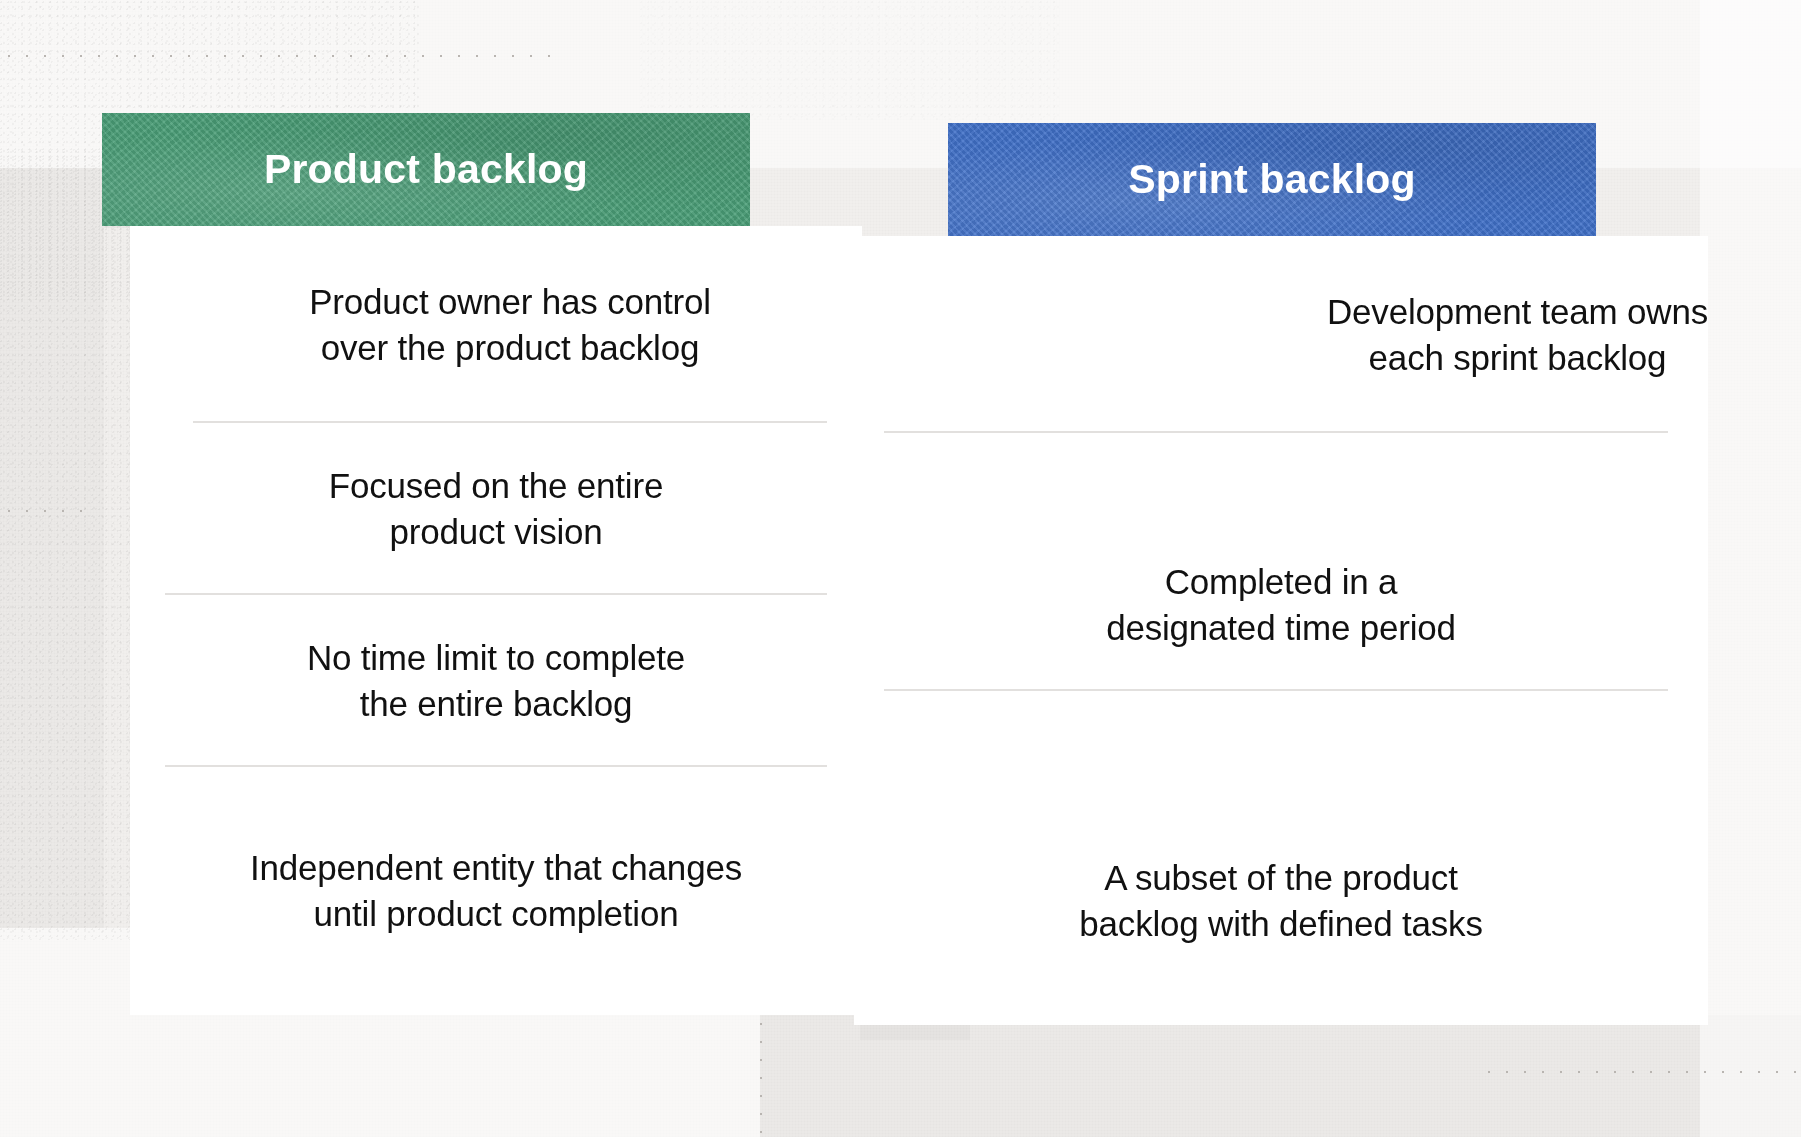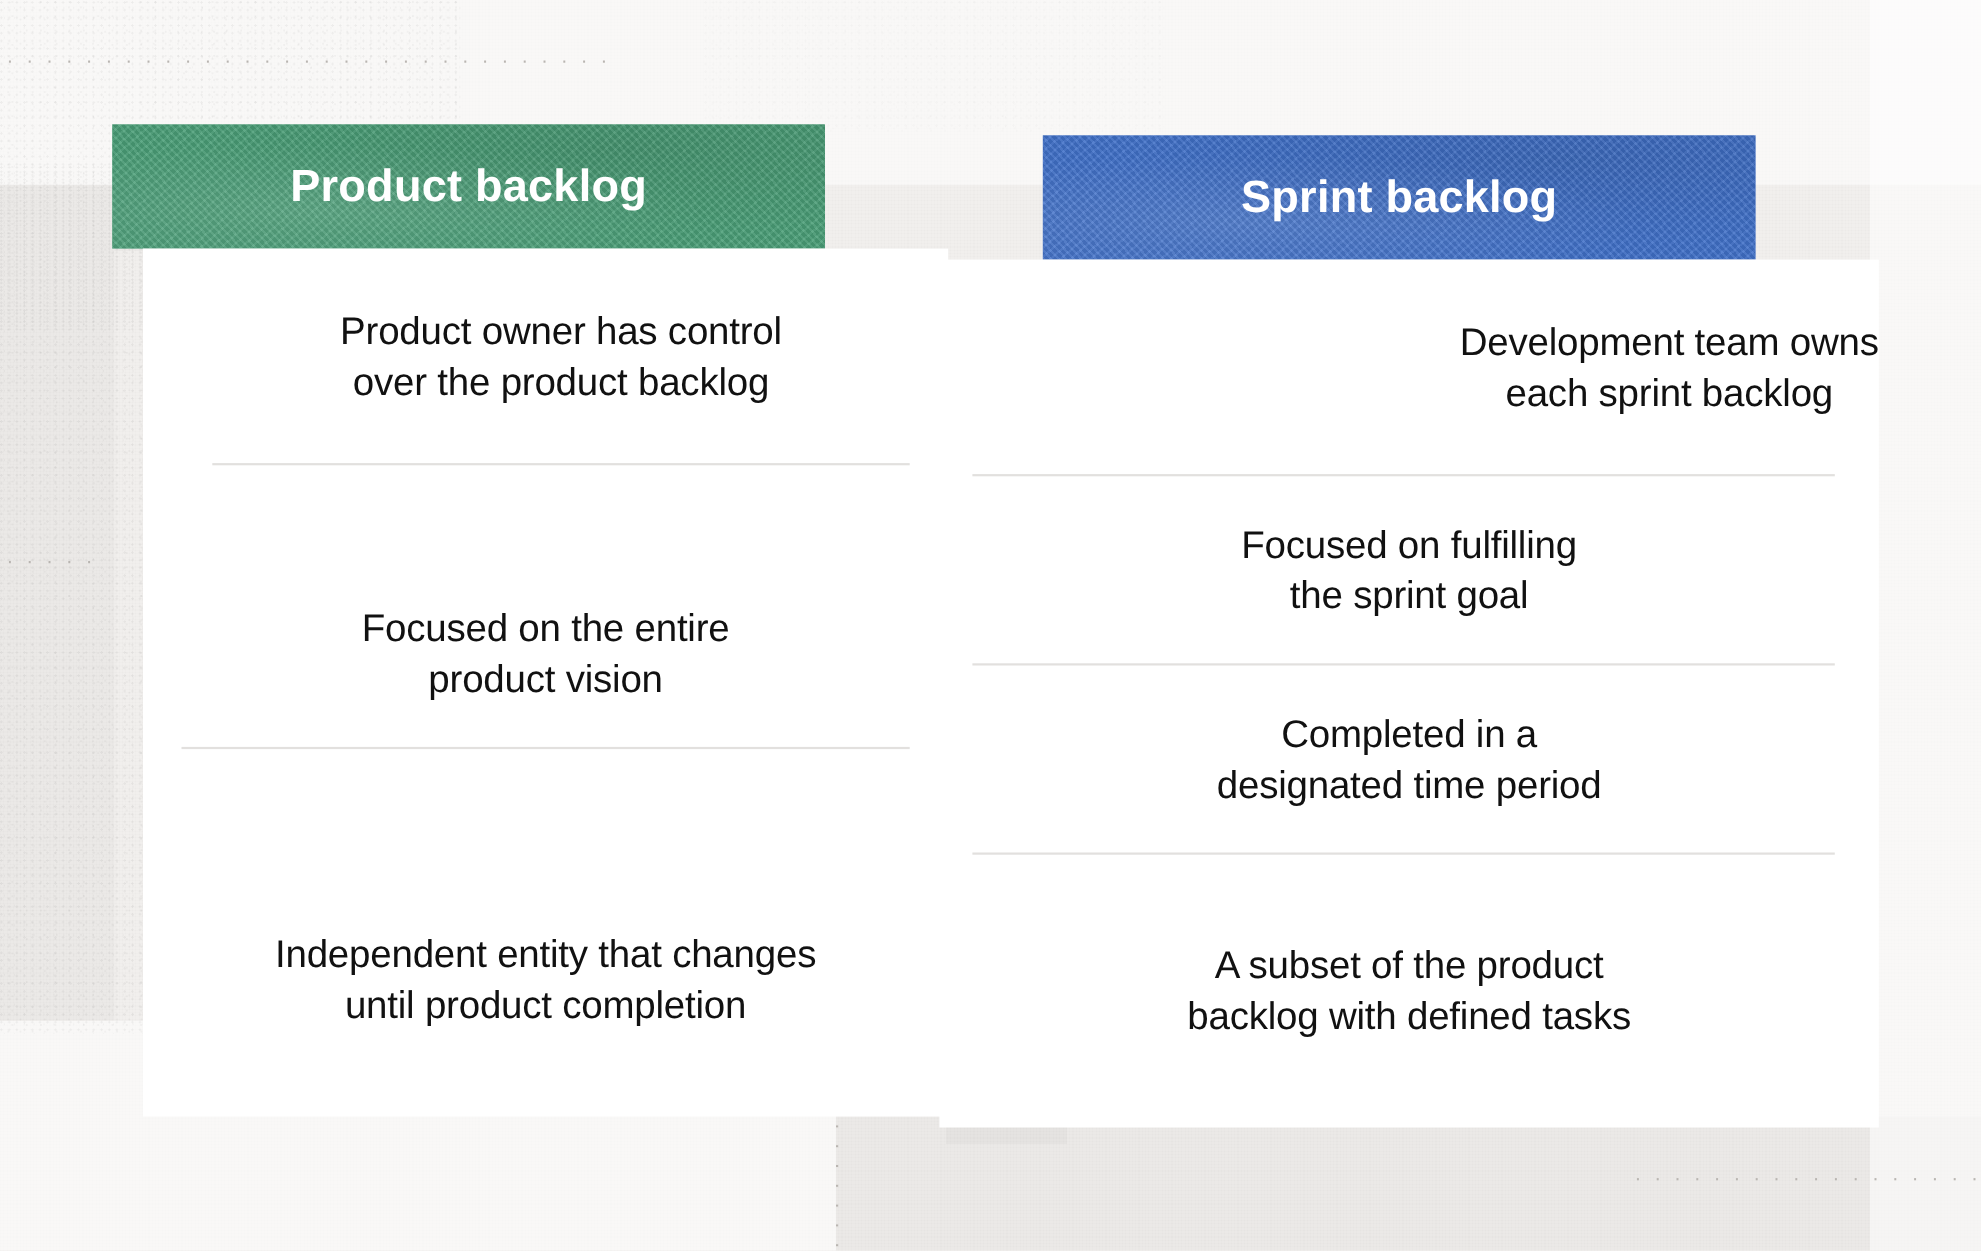--- a/index.html
+++ b/index.html
@@ -162,20 +162,25 @@
 over the product backlog</div>
       <div class="divider" style="left:35px; right:35px; bottom:0;"></div>
     </div>
 
     <div class="row" style="height:172px;">
       <div class="row-text">Focused on the entire
 product vision</div>
       <div class="divider" style="left:35px; right:35px; bottom:0;"></div>
     </div>
 
+    <div class="row" style="height:172px;">
+      <div class="row-text">No time limit to complete
+the entire backlog</div>
+      <div class="divider" style="left:35px; right:35px; bottom:0;"></div>
+    </div>
 
     <div class="row" style="height:248px;">
       <div class="row-text">Independent entity that changes
 until product completion</div>
     </div>
   </div>
 </div>
 
 <div class="card" style="left:854px; top:113px; width:854px; height:902px;margin-top:10px;">
 
@@ -185,25 +190,20 @@
   </div>
 
   <div class="card-body" style="left:0px; top:113px; width:854px; height:789px;">
 
     <div class="row" style="height:197px;justify-content:flex-end;">
       <div class="row-text">Development team owns
 each sprint backlog</div>
       <div class="divider" style="left:30px; right:40px; bottom:0;"></div>
     </div>
 
-    <div class="row" style="height:172px;">
-      <div class="row-text">Focused on fulfilling
-the sprint goal</div>
-      <div class="divider" style="left:30px; right:40px; bottom:0;"></div>
-    </div>
 
     <div class="row" style="height:172px;">
       <div class="row-text">Completed in a
 designated time period</div>
       <div class="divider" style="left:30px; right:40px; bottom:0;"></div>
     </div>
 
     <div class="row" style="height:248px;">
       <div class="row-text">A subset of the product
 backlog with defined tasks</div>

